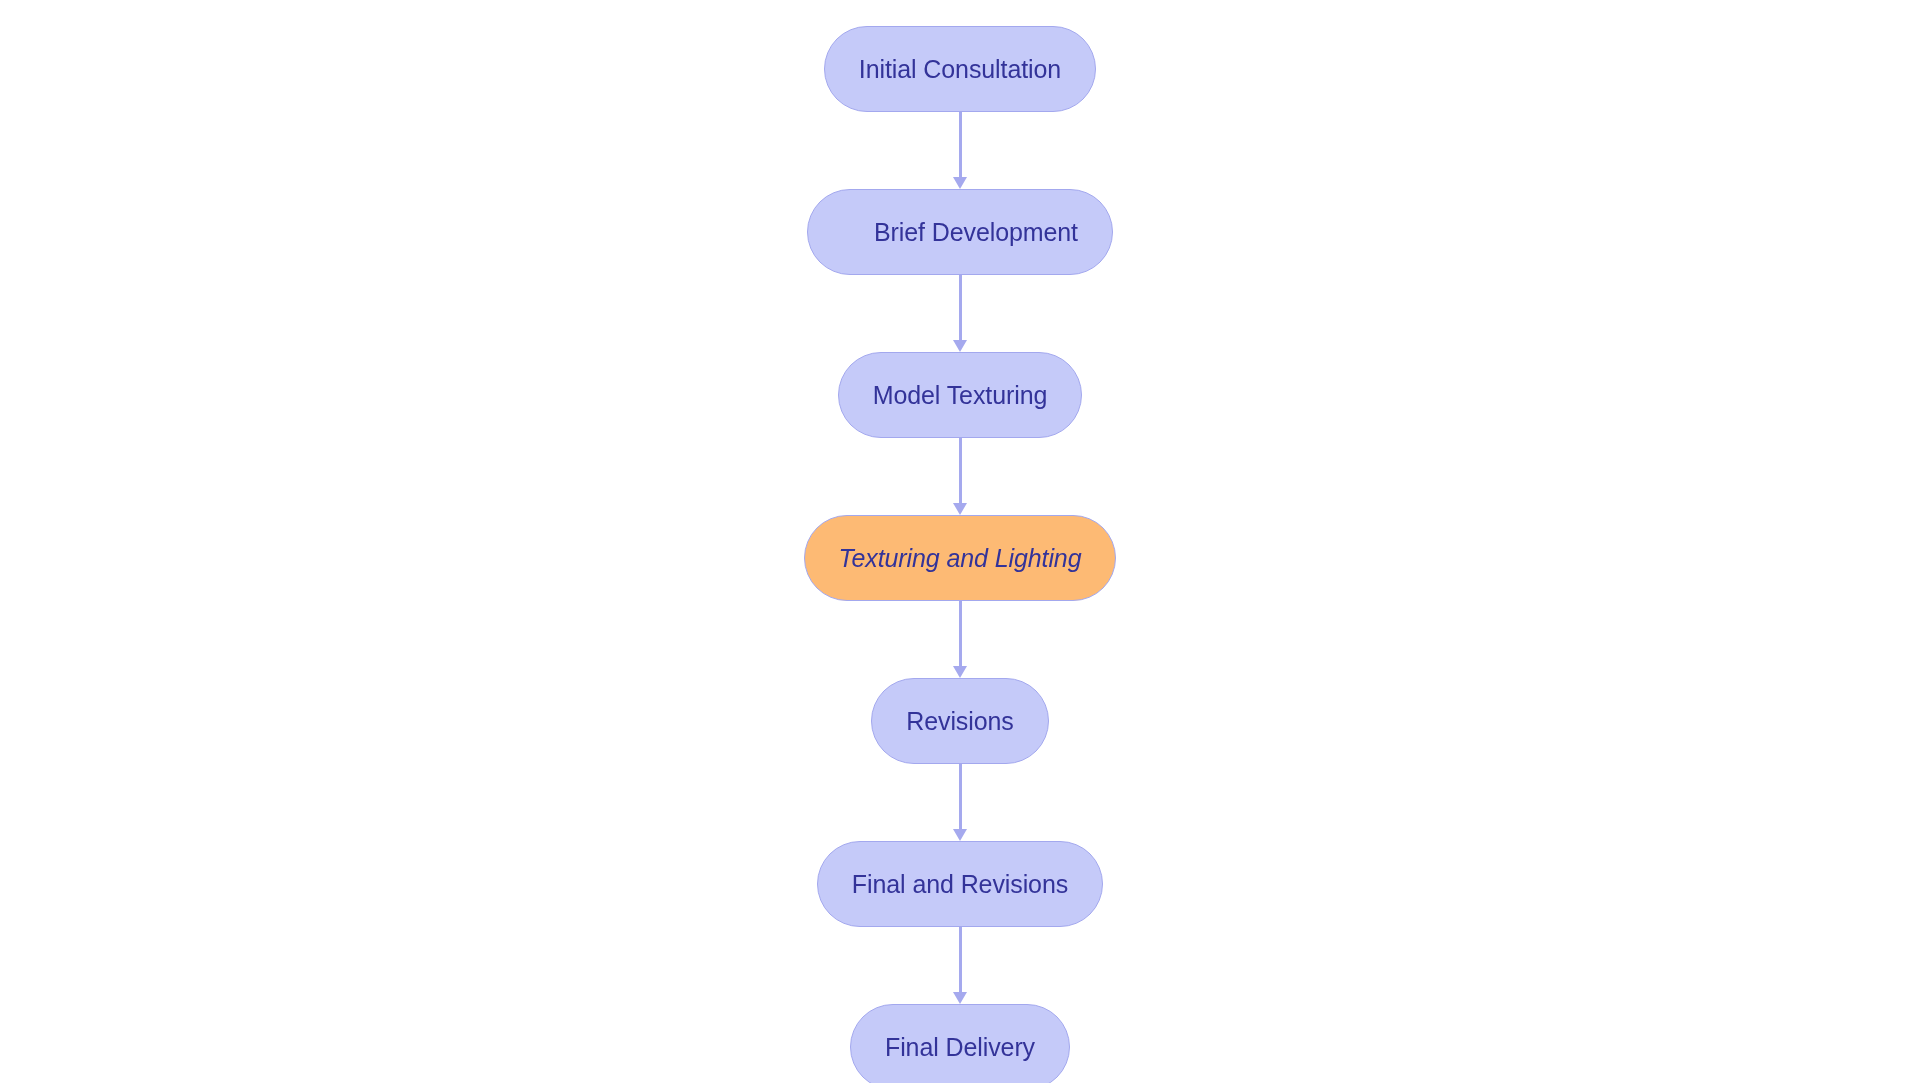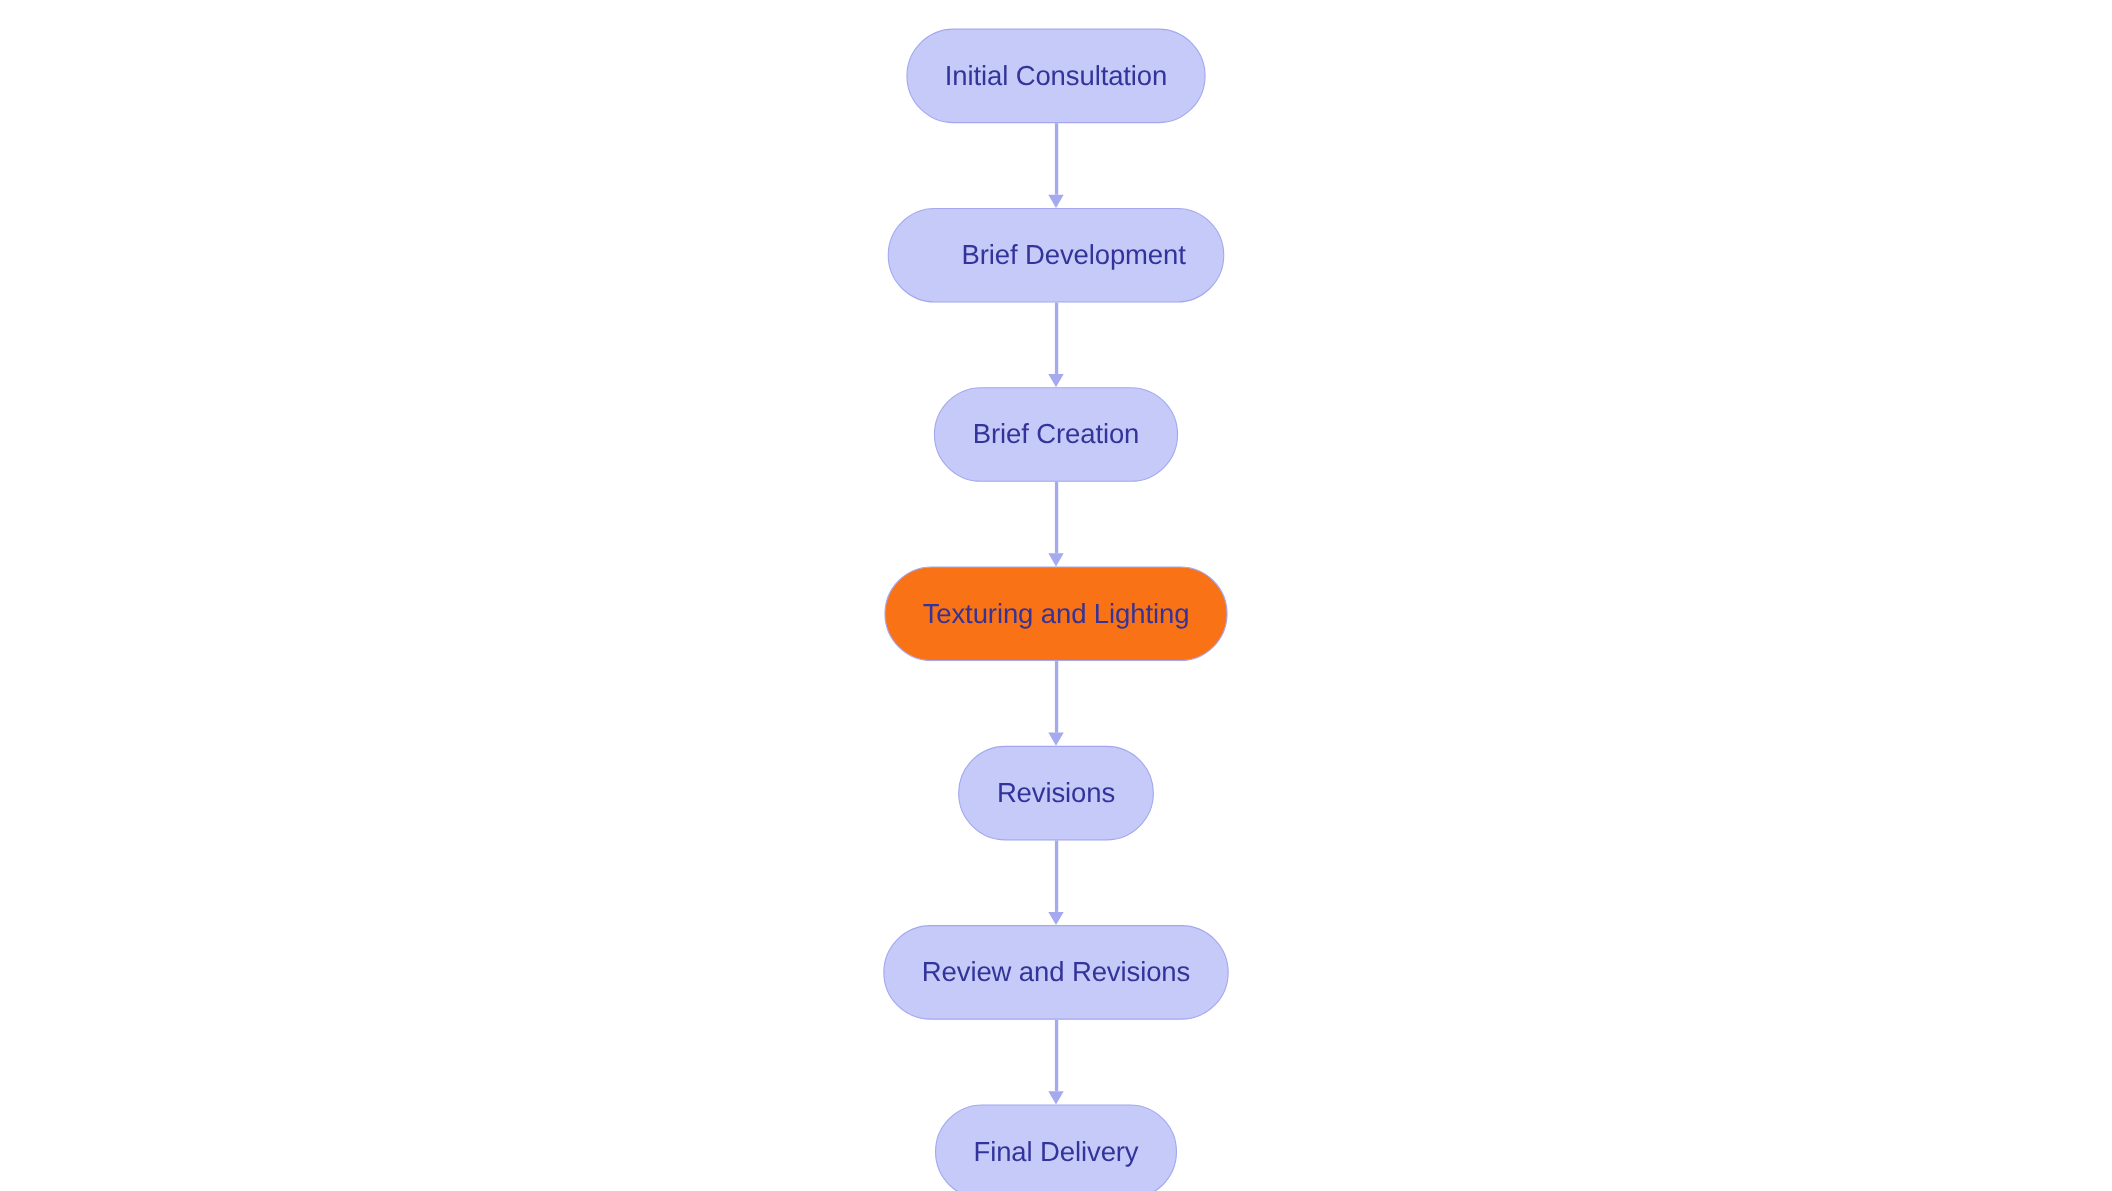--- a/index.html
+++ b/index.html
@@ -110,48 +110,48 @@
     <div class="flow-node" style="background: rgb(197, 202, 249); border-color: rgb(163, 168, 238);">
       <span class="flow-node-label" style="color: rgb(51, 51, 153); margin-left: 32px;">Brief Development</span>
     </div>
 
     <div class="flow-connector">
       <span class="stem" style="background: rgb(165, 169, 238);"></span>
       <span class="arrowhead" style="border-top-color: rgb(165, 169, 238);"></span>
     </div>
 
     <div class="flow-node" style="background: rgb(197, 202, 249); border-color: rgb(163, 168, 238);">
-      <span class="flow-node-label" style="color: rgb(51, 51, 153);">Brief Creation</span>
+      <span class="flow-node-label" style="color: rgb(51, 51, 153);">Model Texturing</span>
     </div>
 
     <div class="flow-connector">
       <span class="stem" style="background: rgb(165, 169, 238);"></span>
       <span class="arrowhead" style="border-top-color: rgb(165, 169, 238);"></span>
     </div>
 
-    <div class="flow-node" style="background: #f97316; border-color: rgb(163, 168, 238);">
+    <div class="flow-node" style="background: #fdba74; border-color: rgb(163, 168, 238); font-style: italic;">
       <span class="flow-node-label" style="color: rgb(51, 51, 153);">Texturing and Lighting</span>
     </div>
 
     <div class="flow-connector">
       <span class="stem" style="background: rgb(165, 169, 238);"></span>
       <span class="arrowhead" style="border-top-color: rgb(165, 169, 238);"></span>
     </div>
 
     <div class="flow-node" style="background: rgb(197, 202, 249); border-color: rgb(163, 168, 238);">
       <span class="flow-node-label" style="color: rgb(51, 51, 153);">Revisions</span>
     </div>
 
     <div class="flow-connector">
       <span class="stem" style="background: rgb(165, 169, 238);"></span>
       <span class="arrowhead" style="border-top-color: rgb(165, 169, 238);"></span>
     </div>
 
     <div class="flow-node" style="background: rgb(197, 202, 249); border-color: rgb(163, 168, 238);">
-      <span class="flow-node-label" style="color: rgb(51, 51, 153);">Review and Revisions</span>
+      <span class="flow-node-label" style="color: rgb(51, 51, 153);">Final and Revisions</span>
     </div>
 
     <div class="flow-connector">
       <span class="stem" style="background: rgb(165, 169, 238);"></span>
       <span class="arrowhead" style="border-top-color: rgb(165, 169, 238);"></span>
     </div>
 
     <div class="flow-node" style="background: rgb(197, 202, 249); border-color: rgb(163, 168, 238);">
       <span class="flow-node-label" style="color: rgb(51, 51, 153);">Final Delivery</span>
     </div>

